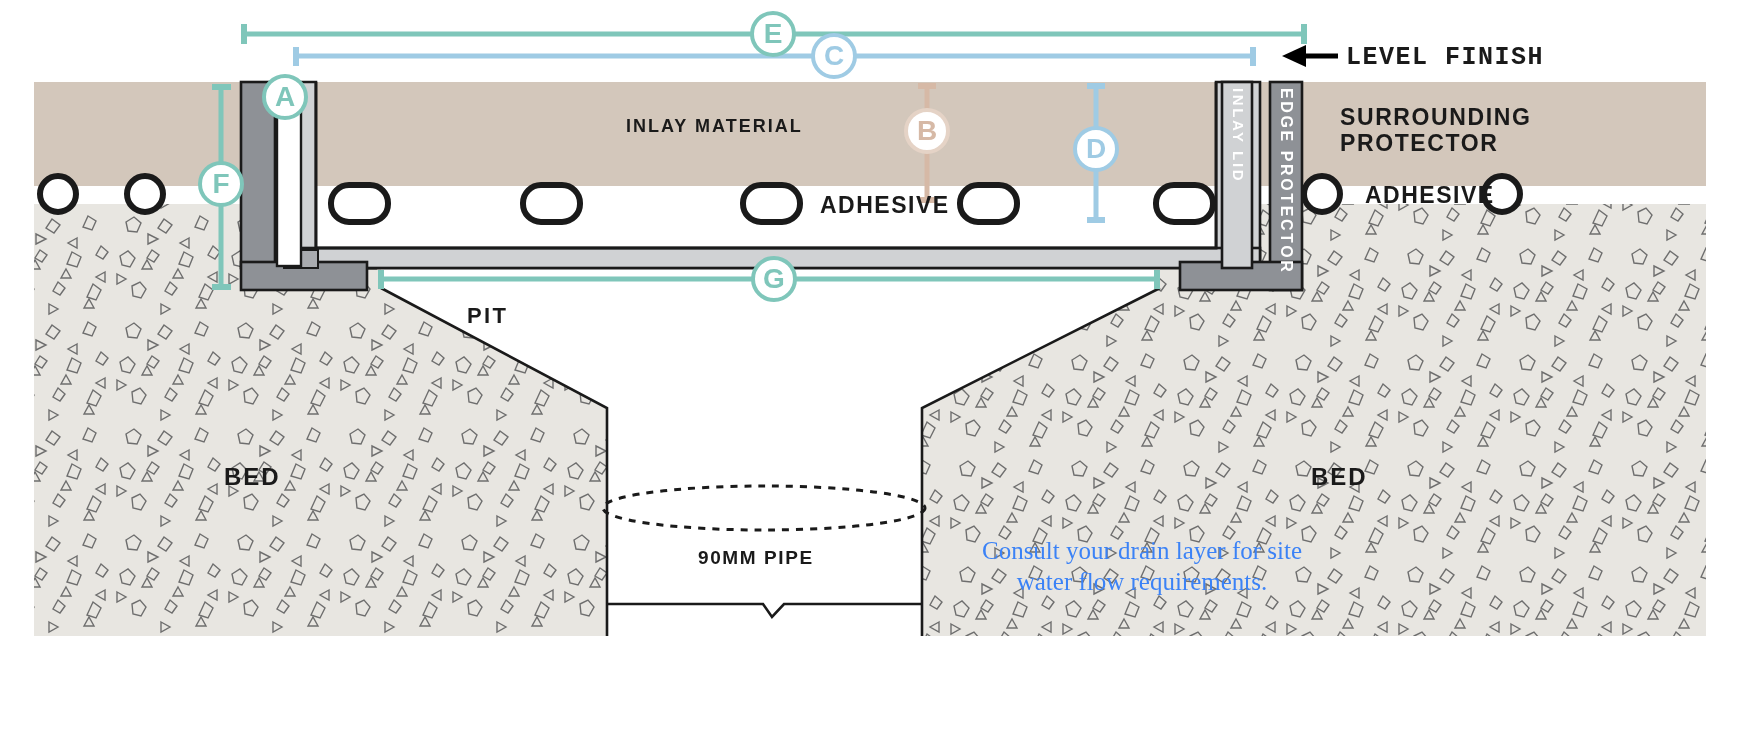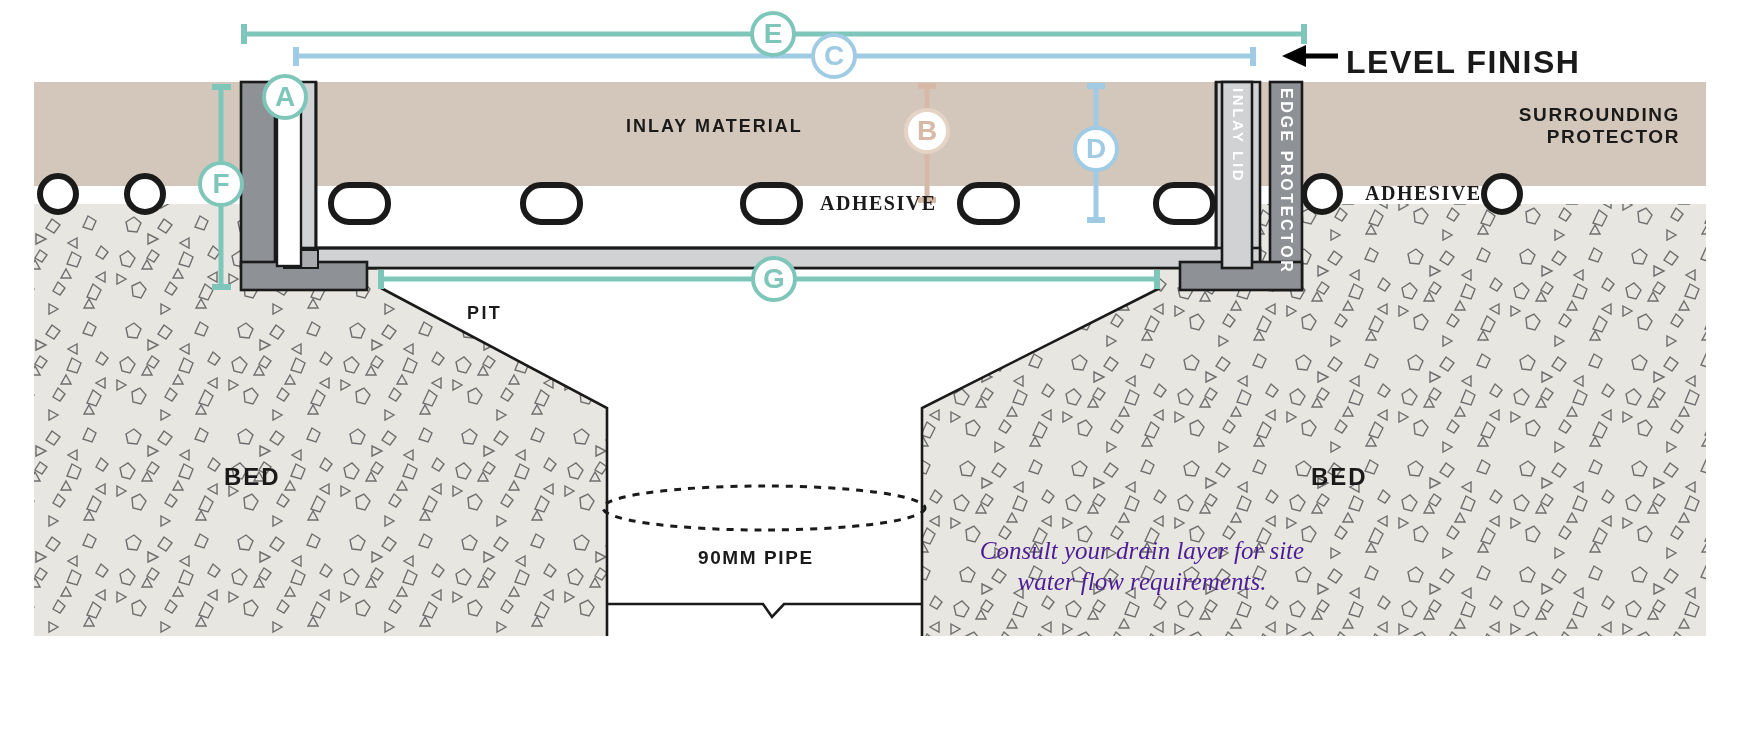--- a/index.html
+++ b/index.html
@@ -15,32 +15,31 @@
   .lbl {
     position: absolute;
     font-family: "Liberation Sans", sans-serif;
     font-weight: bold;
     color: #1a1a1a;
     letter-spacing: 1.2px;
     white-space: nowrap;
     line-height: 1.15;
   }
   .lbl-inlay    { font-size: 18px; letter-spacing: 2.0px; }
-  .lbl-surround { font-size: 19px; letter-spacing: 1.6px; text-align: right; }
-  .lbl-adhesive { font-size: 20px; letter-spacing: 1.5px; font-family: Liberation Serif, serif; }
+  .lbl-surround { font-size: 23px; letter-spacing: 1.6px; text-align: left; }
+  .lbl-adhesive { font-size: 23px; letter-spacing: 1.5px; }
   .lbl-bed      { font-size: 24px; letter-spacing: 2.0px; }
-  .lbl-pit      { font-size: 18px; letter-spacing: 2.4px; }
+  .lbl-pit      { font-size: 22px; letter-spacing: 2.4px; }
   .lbl-pipe     { font-size: 19px; letter-spacing: 1.6px; }
-  .lbl-level    { font-size: 32px; letter-spacing: 1.5px; }
+  .lbl-level    { font-size: 25px; letter-spacing: 1.5px; font-family: Liberation Mono, monospace; }
   .note {
     position: absolute;
     font-family: "Liberation Serif", serif;
-    font-style: italic;
     font-size: 25px;
-    color: #4c1d95;
+    color: #3b82f6;
     text-align: center;
     line-height: 1.25;
     width: 380px;
   }
   .vtext {
     position: absolute;
     font-family: "Liberation Sans", sans-serif;
     font-weight: bold;
     color: #ffffff;
     writing-mode: vertical-rl;

